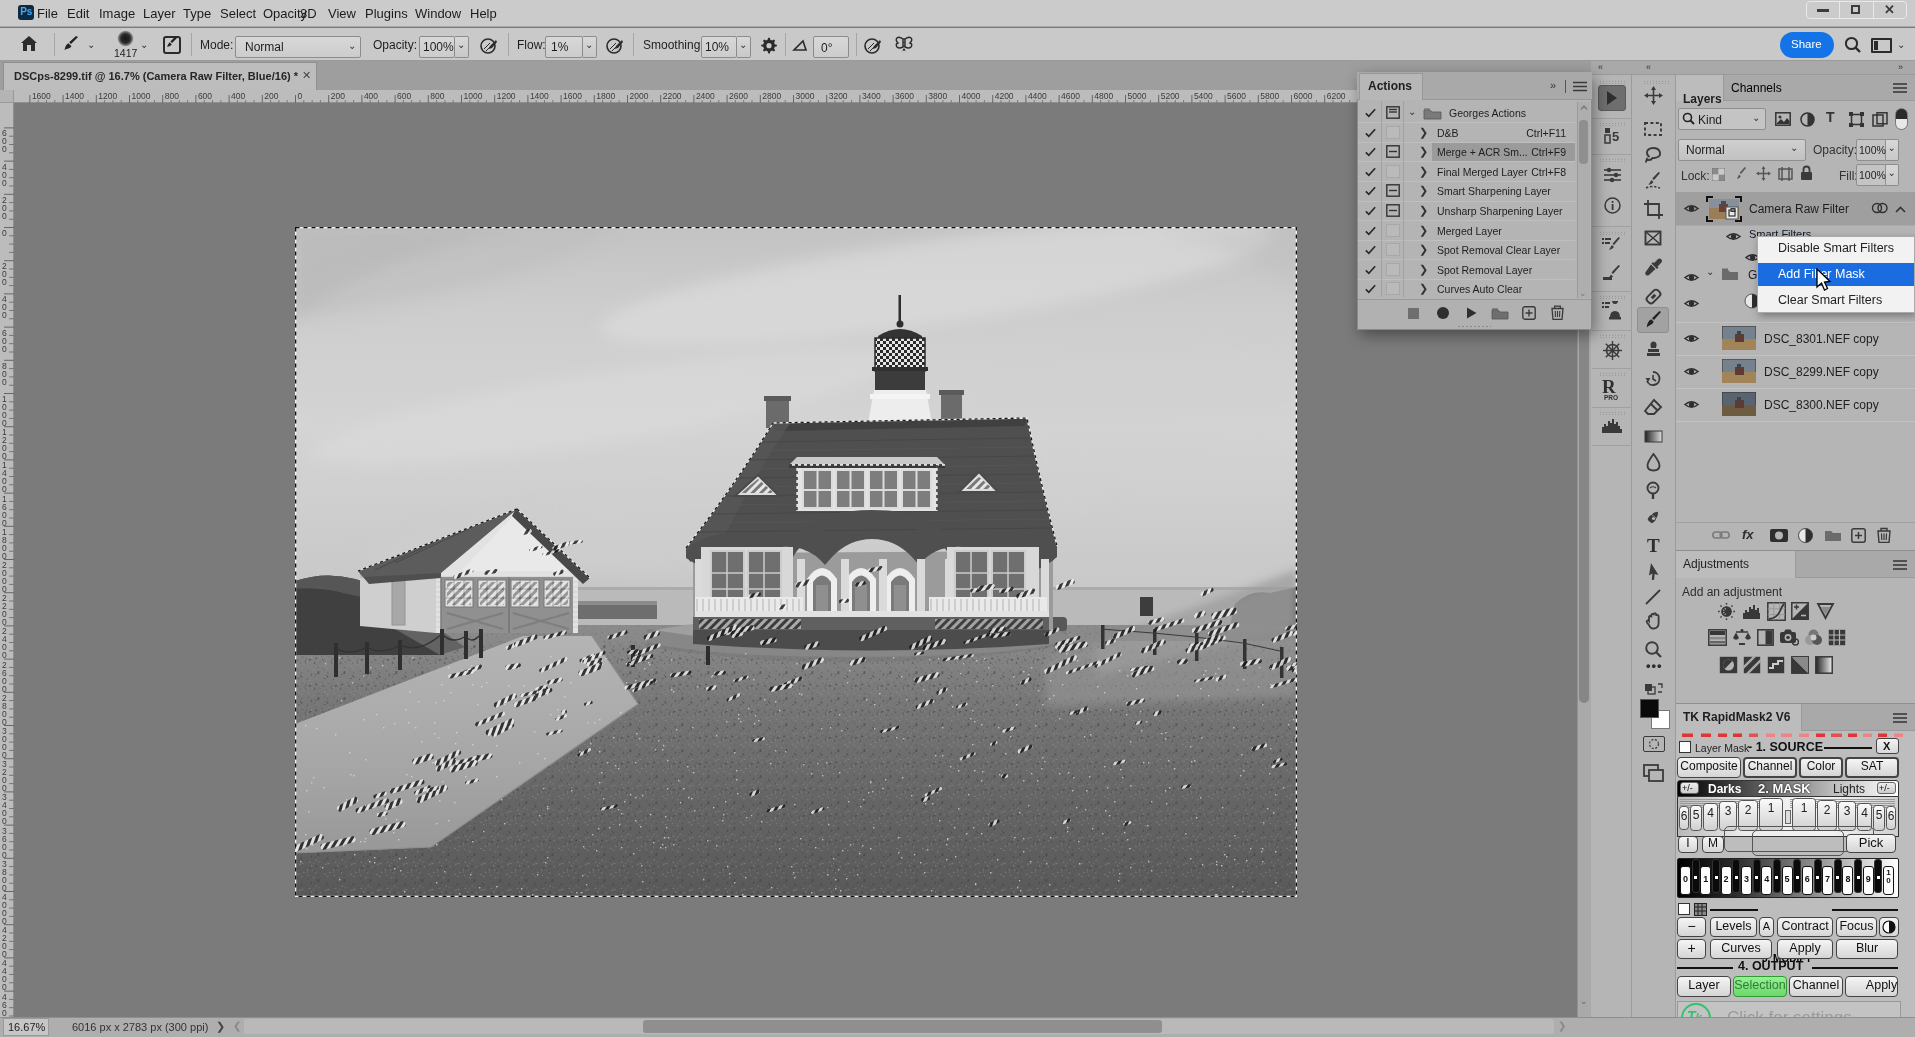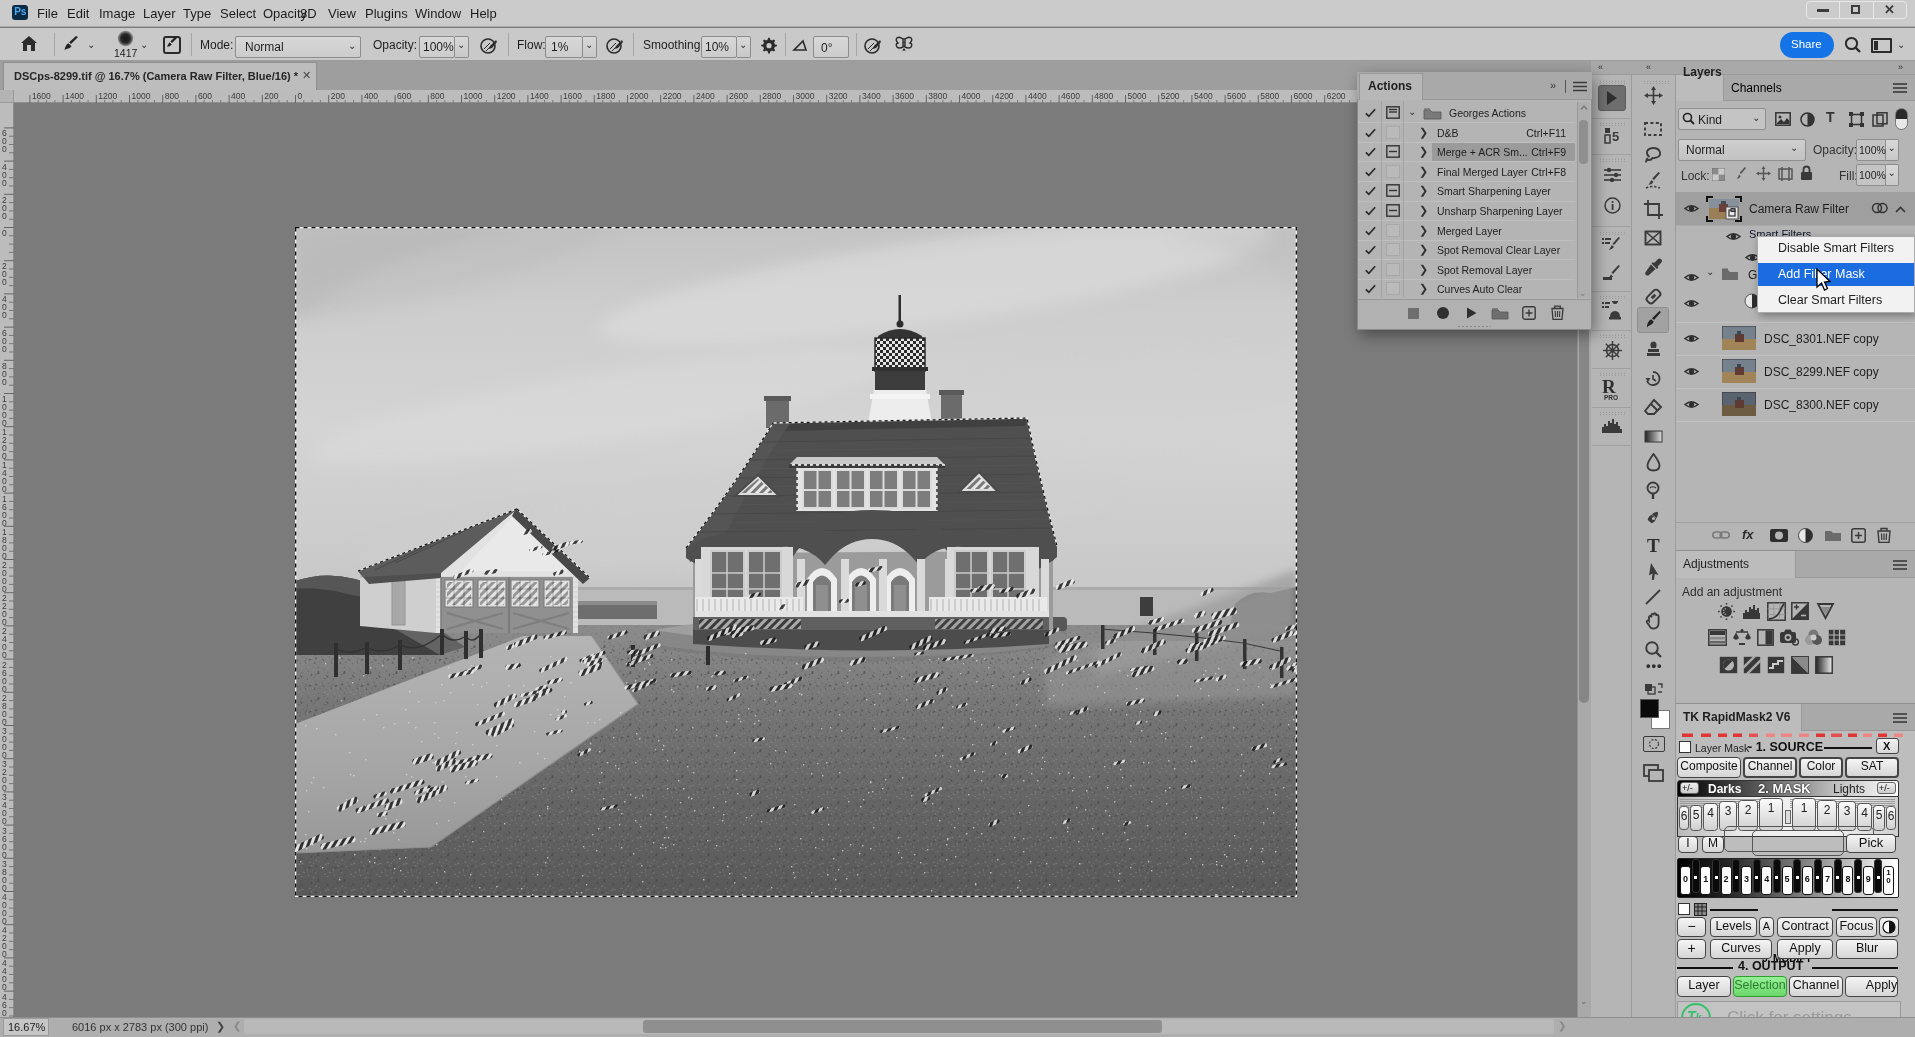--- a/index.html
+++ b/index.html
@@ -2,21 +2,21 @@
 <html><head><meta charset="utf-8"><style>
 
 *{margin:0;padding:0;box-sizing:border-box;}
 html,body{width:1915px;height:1037px;overflow:hidden;background:#7b7b7b;
 font-family:"Liberation Sans",sans-serif;-webkit-font-smoothing:antialiased;}
 .abs{position:absolute;}
 .txt{position:absolute;white-space:nowrap;}
 
 </style></head><body>
 <div style="position:absolute;left:0px;top:0px;width:1915px;height:27px;background:#cbcbcb;border-bottom:1px solid #a8a8a8;"></div>
-<div style="position:absolute;left:12px;top:5px;width:15.5px;height:15px;background:#0b2b44;border-radius:3px;">
+<div style="position:absolute;left:18px;top:5px;width:15.5px;height:15px;background:#0b2b44;border-radius:3px;">
     <span style="position:absolute;left:2.2px;top:1.2px;font-size:10px;font-weight:bold;color:#4aa8f0;">Ps</span>
   </div>
 <span class="txt" style="left:37px;top:6px;font-size:13px;color:#1c1c1c;">File</span>
 <span class="txt" style="left:67px;top:6px;font-size:13px;color:#1c1c1c;">Edit</span>
 <span class="txt" style="left:99px;top:6px;font-size:13px;color:#1c1c1c;">Image</span>
 <span class="txt" style="left:143px;top:6px;font-size:13px;color:#1c1c1c;">Layer</span>
 <span class="txt" style="left:183px;top:6px;font-size:13px;color:#1c1c1c;">Type</span>
 <span class="txt" style="left:220px;top:6px;font-size:13px;color:#1c1c1c;">Select</span>
 <span class="txt" style="left:263px;top:6px;font-size:13px;color:#1c1c1c;">Opacity</span>
 <span class="txt" style="left:300px;top:6px;font-size:13px;color:#1c1c1c;">3D</span>
@@ -1768,21 +1768,21 @@
 <svg class="abs" style="left:1646px;top:738px;" width="16" height="12" viewBox="0 0 16 12">
     <circle cx="8" cy="6" r="4.5" fill="none" stroke="#3a3a3a" stroke-width="1.2" stroke-dasharray="2 1.6"></circle>
   </svg>
 <svg class="abs" style="left:1643px;top:764px;" width="22" height="18" viewBox="0 0 22 18">
     <rect x="1" y="1" width="14" height="11" fill="none" stroke="#3a3a3a" stroke-width="1.8"></rect>
     <rect x="6" y="6" width="14" height="11" fill="#b5b5b5" stroke="#3a3a3a" stroke-width="1.8"></rect>
   </svg>
 <div style="position:absolute;left:1676px;top:75px;width:239px;height:942px;background:#b5b5b5;"></div>
 <div style="position:absolute;left:1676px;top:75px;width:239px;height:26px;background:#a9a9a9;border-bottom:1px solid #9a9a9a;"></div>
 <div style="position:absolute;left:1676px;top:75px;width:48px;height:26px;background:#bcbcbc;border-right:1px solid #9a9a9a;"></div>
-<span class="txt" style="left:1683px;top:65px;font-size:12px;font-weight:bold;color:#1e1e1e;">Layers</span>
+<span class="txt" style="left:1683px;top:92px;font-size:12px;font-weight:bold;color:#1e1e1e;">Layers</span>
 <span class="txt" style="left:1731px;top:81px;font-size:12px;color:#000000;">Channels</span>
 <svg class="abs" style="left:1893px;top:82px;" width="14" height="12" viewBox="0 0 14 12">
     <g stroke="#3a3a3a" stroke-width="1.6">
       <line x1="0" y1="2" x2="14" y2="2"></line>
       <line x1="0" y1="6" x2="14" y2="6"></line>
       <line x1="0" y1="10" x2="14" y2="10"></line>
     </g>
   </svg>
 <div style="position:absolute;left:1678px;top:108px;width:88px;height:22px;background:#c4c4c4;border:1px solid #8f8f8f;border-radius:2px;"></div>
 <svg class="abs" style="left:1682px;top:112px;" width="13" height="13" viewBox="0 0 13 13">

